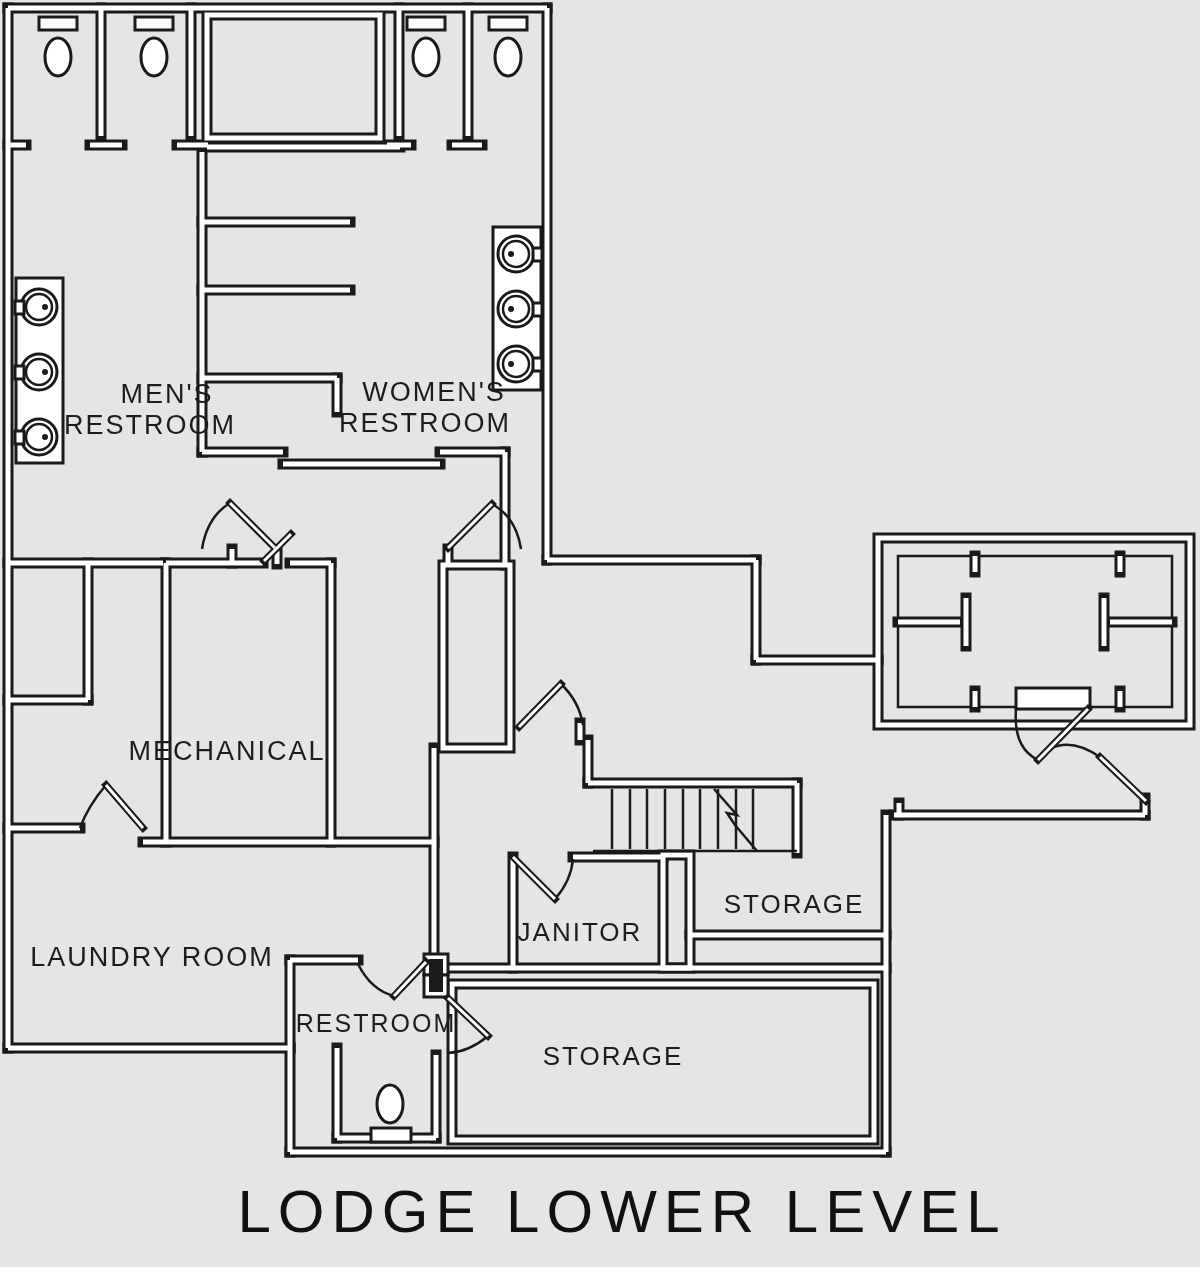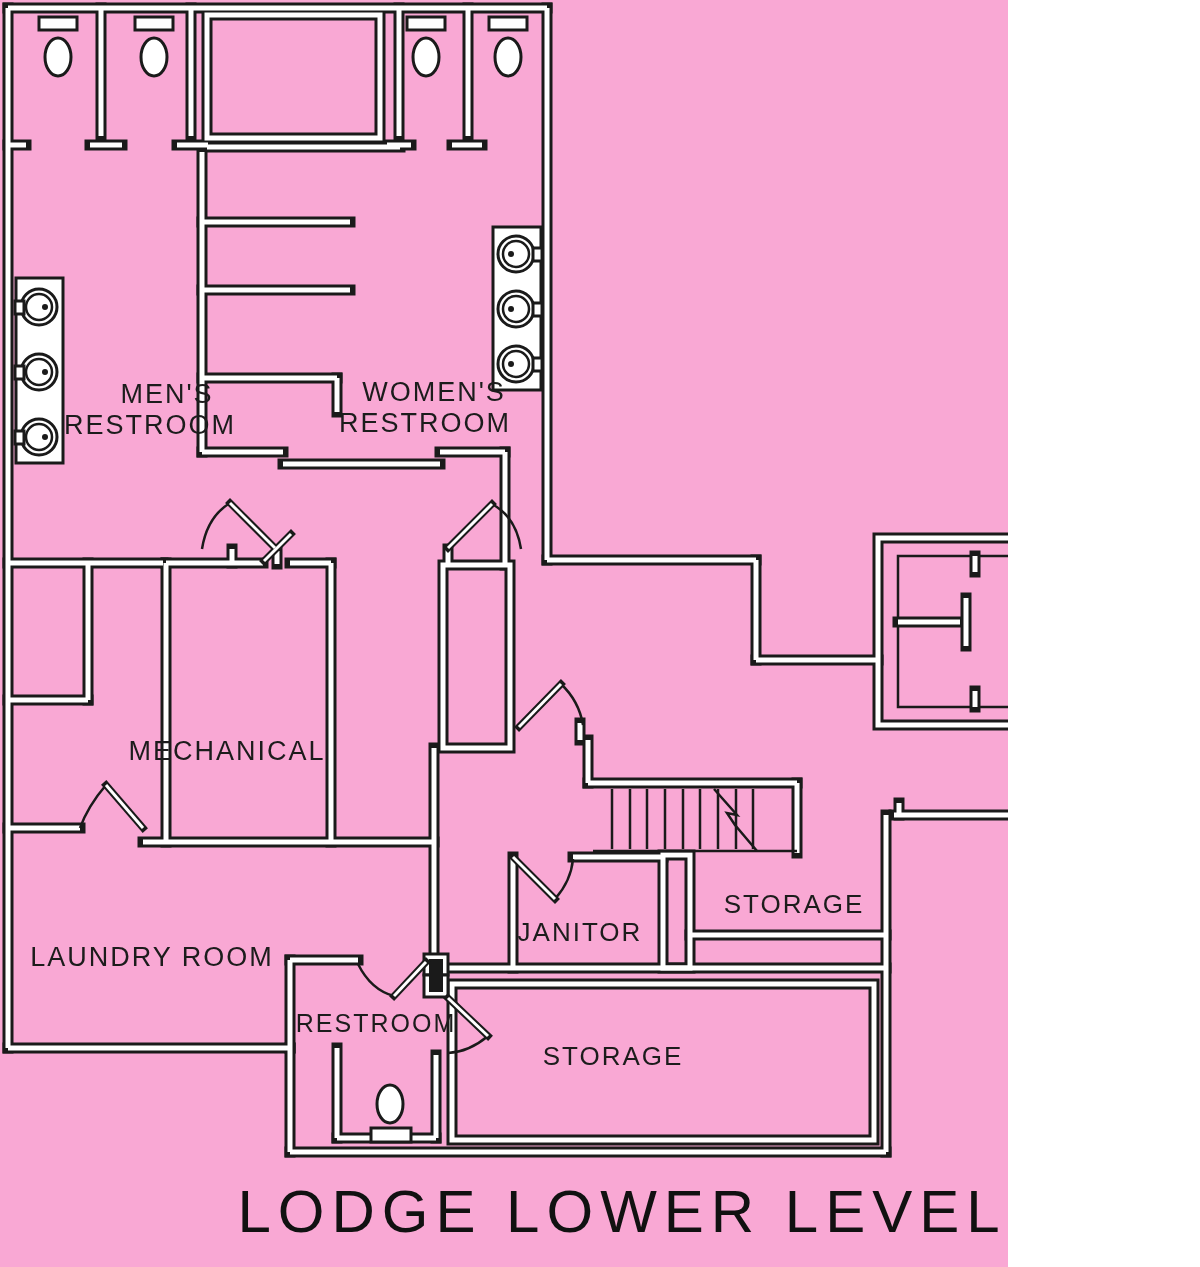--- a/index.html
+++ b/index.html
@@ -1,16 +1,16 @@
 <!DOCTYPE html>
 <html><head>
 <meta charset="utf-8">
 <style>
   html,body{margin:0;padding:0;background:#ffffff;}
-  .page{width:1008px;height:1267px;background:#f9a8d4;position:relative;overflow:hidden;
+  .page{width:1200px;height:1267px;background:#e5e5e5;position:relative;overflow:hidden;
         font-family:"Liberation Sans",sans-serif;}
   svg{display:block;}
   .dbl{stroke:#1a1a1a;stroke-width:11;fill:none;stroke-linecap:square;}
   .dbl-core{stroke:#ffffff;stroke-width:5;fill:none;stroke-linecap:butt;}
   .dblthin{stroke:#1a1a1a;stroke-width:7;fill:none;stroke-linecap:square;}
   .dblthin-core{stroke:#ffffff;stroke-width:3;fill:none;stroke-linecap:butt;}
   .fix{stroke:#1a1a1a;stroke-width:3;fill:#ffffff;}
   .fixthin{stroke:#1a1a1a;stroke-width:2.5;fill:none;}
   .solid{fill:#1a1a1a;stroke:none;}
   text.rlabel{font-family:"Liberation Sans",sans-serif;fill:#1c1c1c;text-anchor:middle;

